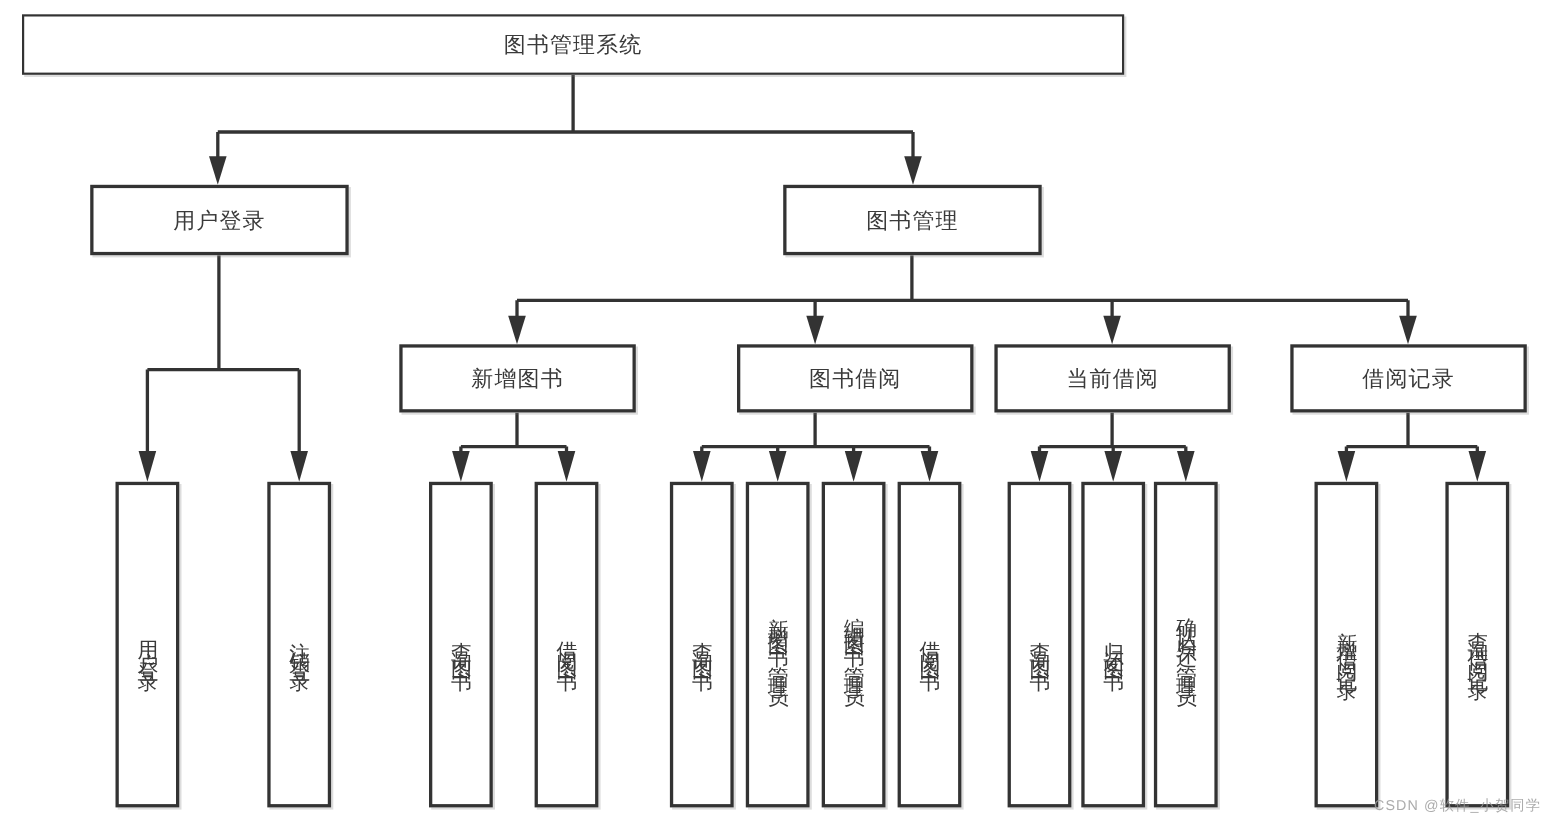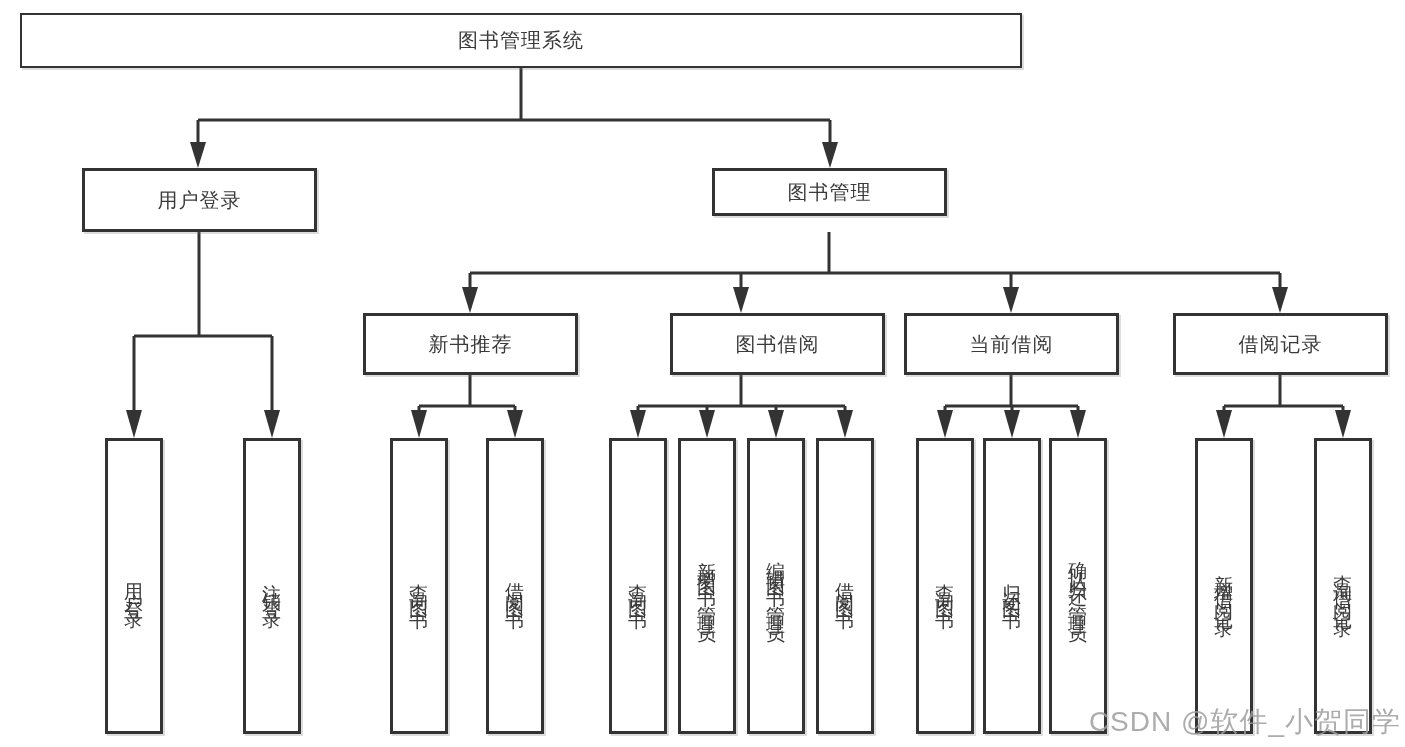--- a/index.html
+++ b/index.html
@@ -55,21 +55,21 @@
     letter-spacing: 9px;
     line-height: 1;
     color: #3a3a3a;
     white-space: nowrap;
   }
   .watermark {
     position: absolute;
     right: 4px;
     bottom: 6px;
     z-index: 3;
-    font-size: 28px;
+    font-size: 13px;
     color: rgba(158,158,158,0.85);
     letter-spacing: 1px;
     white-space: nowrap;
   }
 </style>
 </head>
 <body>
 
 <div id="stage">
 
@@ -120,26 +120,26 @@
     </g>
   </svg>
 
   <div class="node root" style="left:20px; top:13px; width:1002px; height:55px;text-align:right;">
     <span>图书管理系统</span>
   </div>
 
   <div class="node" style="left:82px; top:168px; width:235px; height:64px;">
     <span>用户登录</span>
   </div>
-  <div class="node" style="left:712px; top:168px; width:235px; height:48px;">
+  <div class="node" style="left:712px; top:168px; width:235px; height:64px;">
     <span>图书管理</span>
   </div>
 
   <div class="node" style="left:363px; top:313px; width:215px; height:62px;">
-    <span>新书推荐</span>
+    <span>新增图书</span>
   </div>
   <div class="node" style="left:634px; top:313px; width:215px; height:62px;margin-left:36px;">
     <span>图书借阅</span>
   </div>
   <div class="node" style="left:904px; top:313px; width:215px; height:62px;">
     <span>当前借阅</span>
   </div>
   <div class="node" style="left:1173px; top:313px; width:215px; height:62px;">
     <span>借阅记录</span>
   </div>

